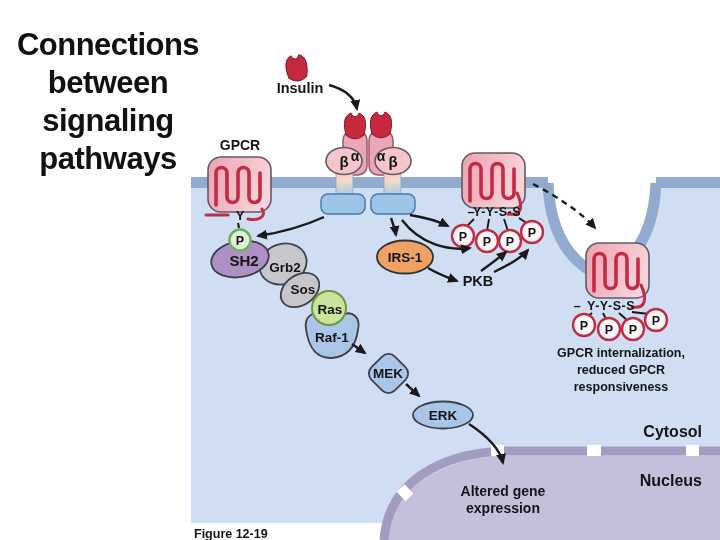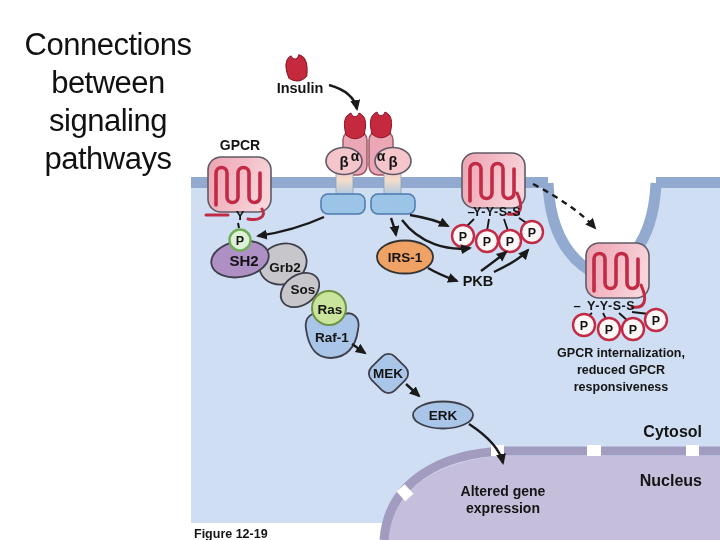--- a/index.html
+++ b/index.html
@@ -2,21 +2,21 @@
 <html><head>
 <meta charset="utf-8">
 <style>
   html,body{margin:0;padding:0;}
   body{
     width:720px;height:540px;position:relative;overflow:hidden;
     background:#ffffff;font-family:"Liberation Sans",sans-serif;
   }
   .slide-title{
     position:absolute;left:6px;top:26px;width:204px;
-    text-align:center;font-weight:normal;font-size:31px;line-height:38px;
+    text-align:center;font-weight:bold;font-size:31px;line-height:38px;
     letter-spacing:-0.5px;color:#111;white-space:pre-line;
   }
   svg{position:absolute;left:0;top:0;}
   svg text{font-family:"Liberation Sans",sans-serif;font-weight:bold;fill:#141414;}
 </style>
 </head>
 <body>
 
 <div class="slide-title">Connections
 between

